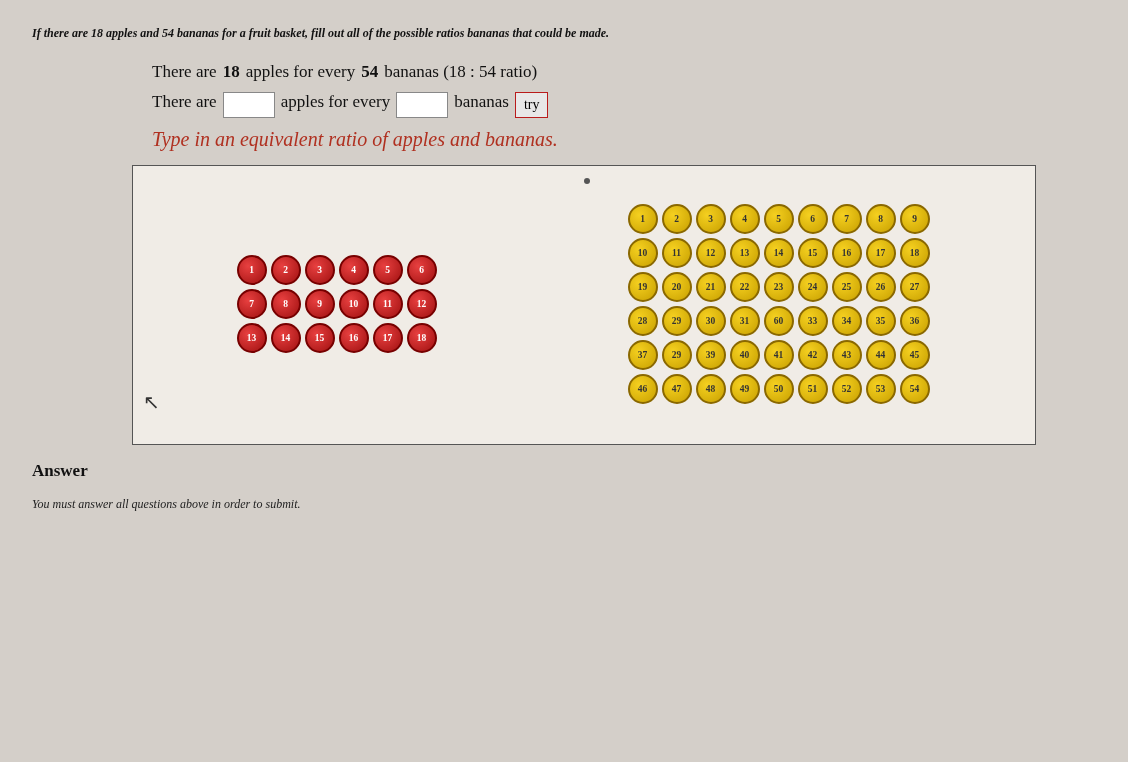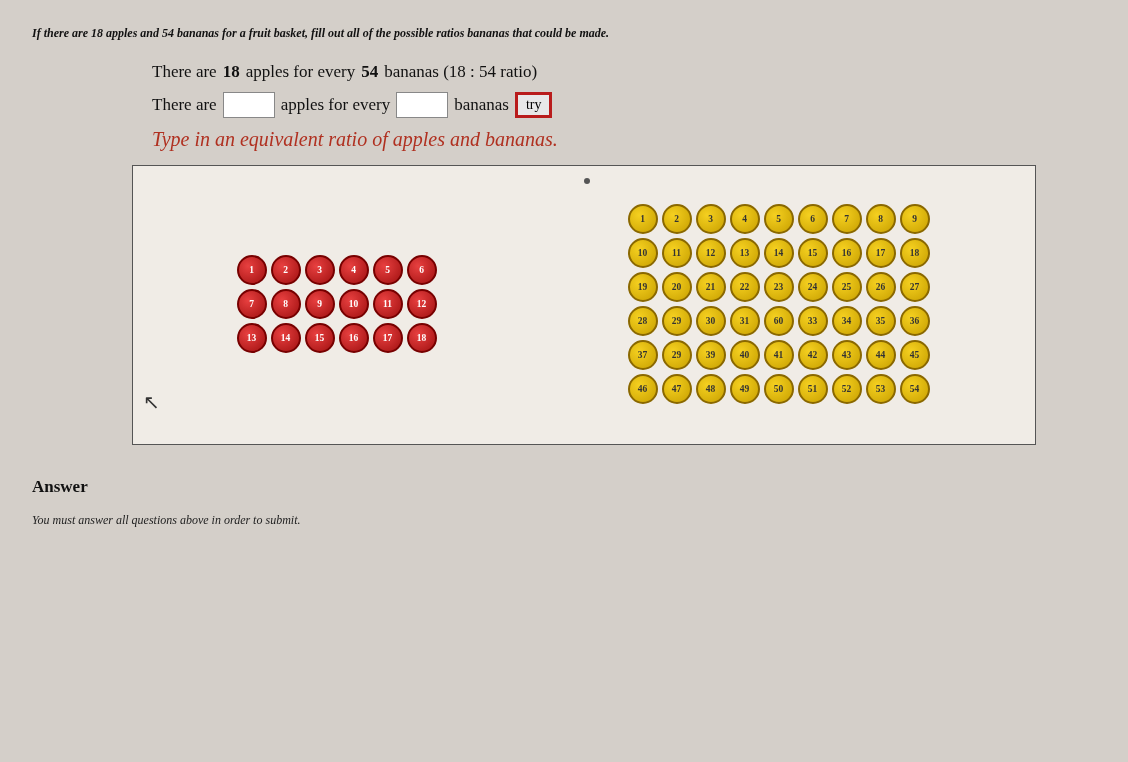--- a/index.html
+++ b/index.html
@@ -18,21 +18,20 @@
       margin-bottom: 20px;
       font-style: italic;
       font-weight: bold;
     }
     .ratio-section {
       margin-left: 120px;
       margin-bottom: 6px;
     }
     .ratio-row {
       display: flex;
-      align-items: center;
       gap: 6px;
       margin-bottom: 10px;
       font-size: 17px;
     }
     .ratio-row .label {
       font-size: 17px;
     }
     .ratio-number {
       font-size: 17px;
       font-weight: bold;
@@ -43,21 +42,21 @@
     .input-box {
       border: 1px solid #888;
       width: 52px;
       height: 26px;
       font-size: 15px;
       padding: 2px 4px;
       background: #fff;
       outline: none;
     }
     .try-btn {
-      border: 3px solid #b91c1c;
+      border: 1px solid #b91c1c;
       background: #e8e8e8;
       padding: 2px 8px;
       font-size: 14px;
       cursor: pointer;
       font-family: Georgia, serif;
     }
     .hint-text {
       color: #b03020;
       font-size: 20px;
       margin-left: 120px;
@@ -105,21 +104,21 @@
       background: radial-gradient(circle at 35% 35%, #e84040, #a01010);
       border-color: #700;
       color: #fff;
     }
     .banana-circle {
       background: radial-gradient(circle at 35% 35%, #f5d020, #c8a000);
       border-color: #8a6800;
       color: #333;
     }
     .answer-section {
-      margin-top: 32px;
+      margin-top: 16px;
       font-size: 17px;
       font-weight: bold;
     }
     .submit-text {
       margin-top: 16px;
       font-size: 12px;
       font-style: italic;
       color: #222;
     }
     .cursor-arrow {

